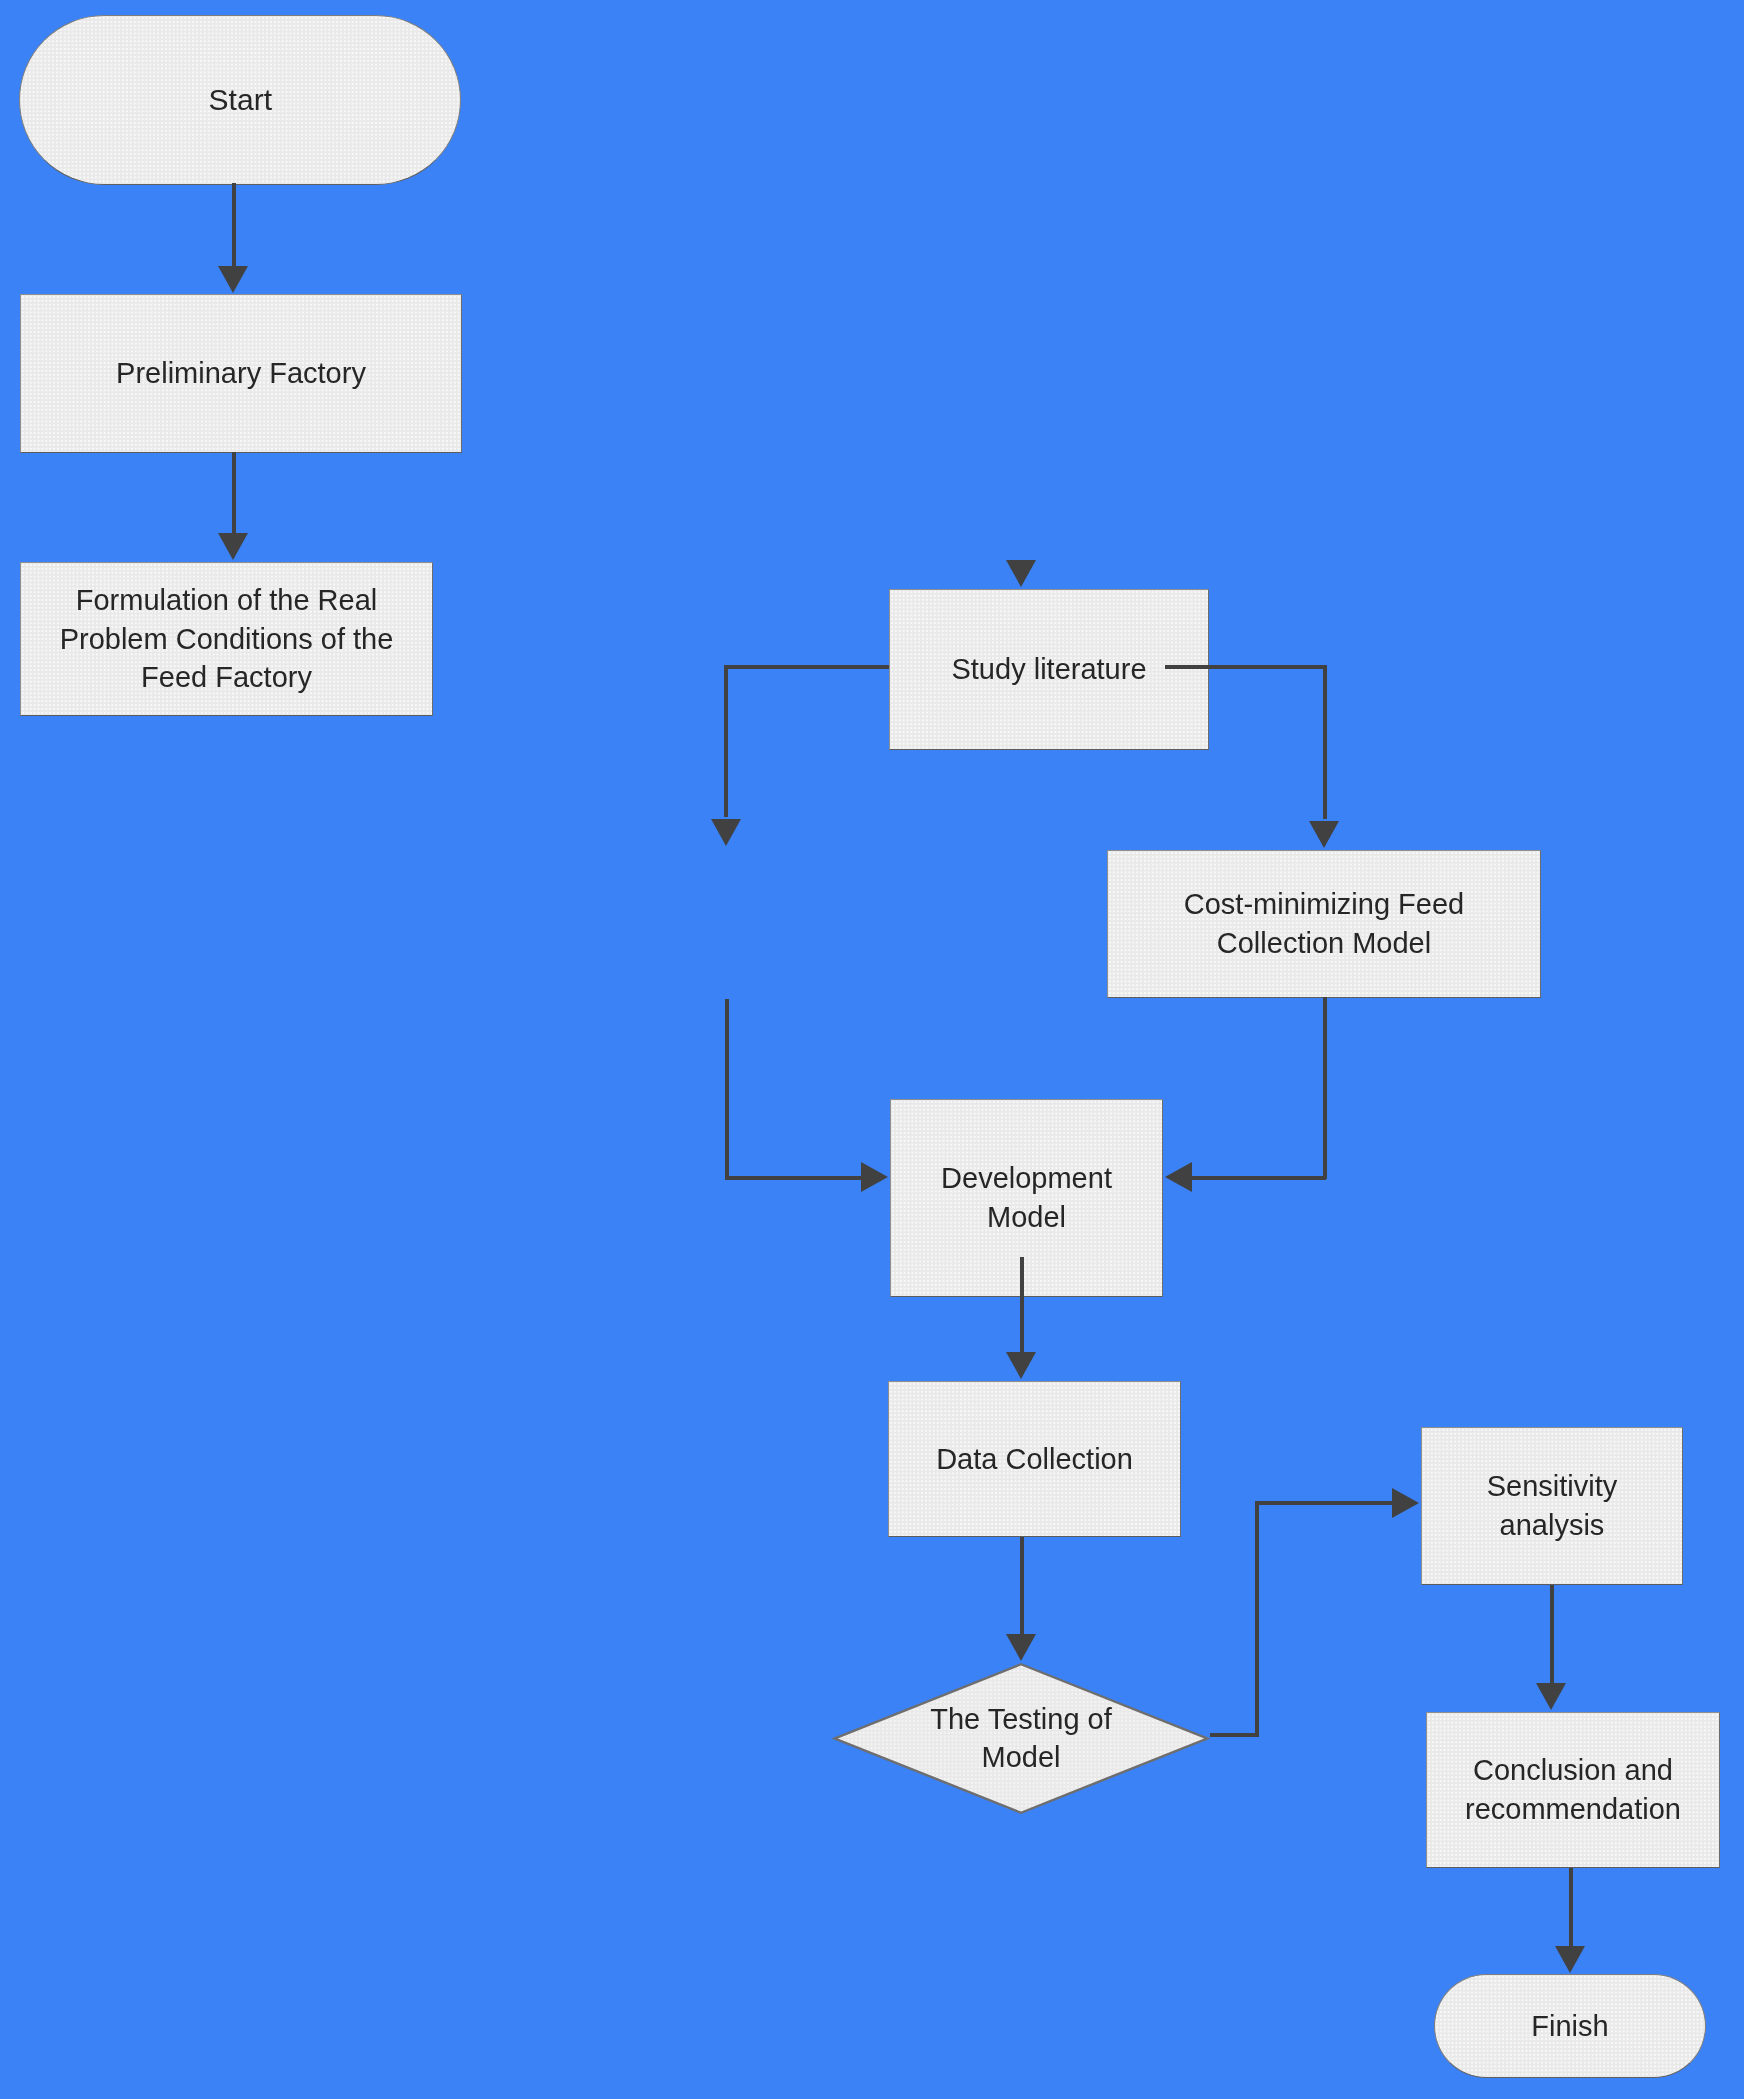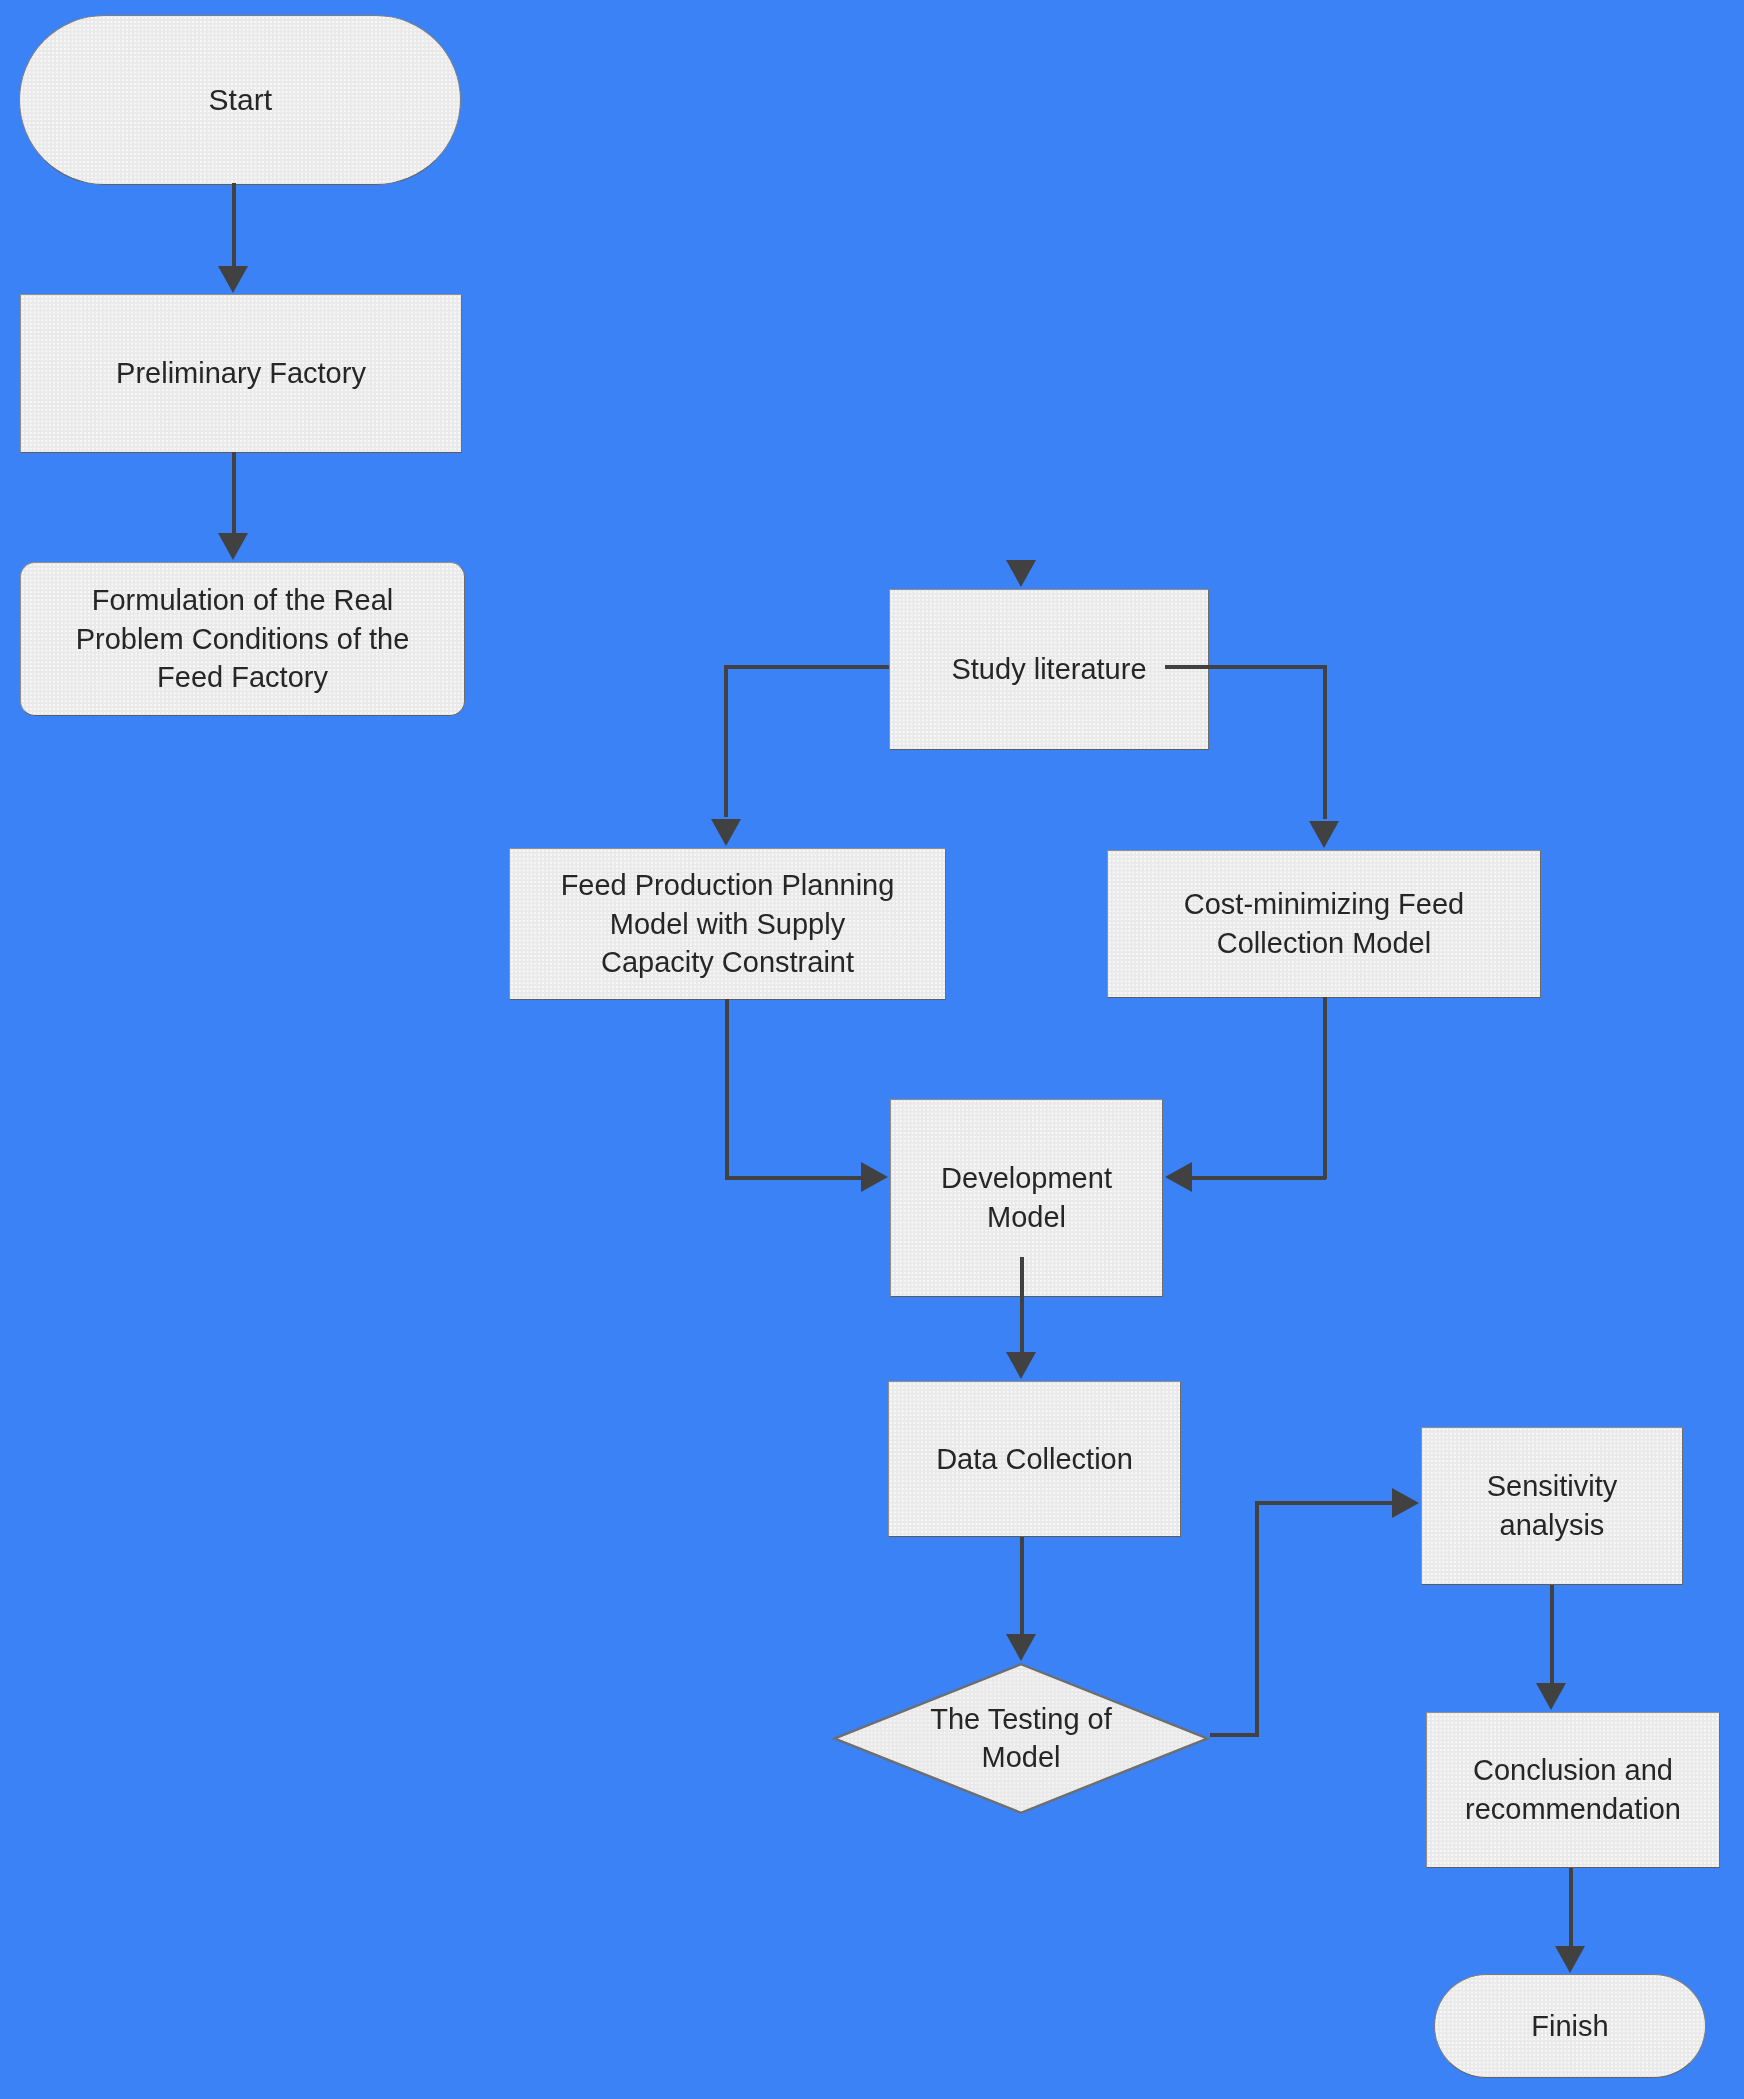--- a/index.html
+++ b/index.html
@@ -30,21 +30,21 @@
     background-color:var(--node-fill);
     background-image:radial-gradient(circle, #f9f9f9 1px, rgba(0,0,0,0) 1.2px);
     background-size:3.9px 3.9px;
     border:1.9px solid var(--node-border);
     border-right-color:#6d6d6d;
     border-bottom-color:var(--node-border-dark);
   }
   .terminator{border:1.9px solid #7d7d7d;border-bottom-color:#606060;}
   .n-start       {left:19.3px;  top:15.4px;   width:442px; height:170px; border-radius:87px; font-size:30px;}
   .n-preliminary {left:20px;  top:294px;  width:442px; height:159px;}
-  .n-formulation {left:20px;  top:562px;  width:445px; height:154px;border-radius:15px;}
+  .n-formulation {left:20px;  top:562px;  width:413px; height:154px;}
   .n-study       {left:889px; top:589px;  width:320px; height:161px;}
   .n-feedprod    {left:509px; top:848px;  width:437px; height:152px;}
   .n-costmin     {left:1107px;top:850px;  width:434px; height:148px;}
   .n-development {left:890px; top:1099px; width:273px; height:198px;}
   .n-datacoll    {left:888px; top:1381px; width:293px; height:156px;}
   .n-sensitivity {left:1421px;top:1427px; width:262px; height:158px;}
   .n-conclusion  {left:1426px;top:1712px; width:294px; height:156px;}
   .n-finish      {left:1434px;top:1974px; width:272px; height:104px; border-radius:54px;}
   
   .n-diamond{
@@ -95,23 +95,20 @@
 <body>
 
 <div class="canvas">
 
   <div class="node terminator n-start">Start</div>
   <div class="node n-preliminary">Preliminary Factory</div>
   <div class="node n-formulation">Formulation of the Real
 Problem Conditions of the
 Feed Factory</div>
   <div class="node n-study">Study literature</div>
-  <div class="node n-feedprod">Feed Production Planning
-Model with Supply
-Capacity Constraint</div>
   <div class="node n-costmin">Cost-minimizing Feed
 Collection Model</div>
   <div class="node n-development">Development
 Model</div>
   <div class="node n-datacoll">Data Collection</div>
 
   <div class="n-diamond">
     <svg viewBox="0 0 392 158">
       <defs>
         <pattern id="dots" width="4" height="4" patternUnits="userSpaceOnUse">

